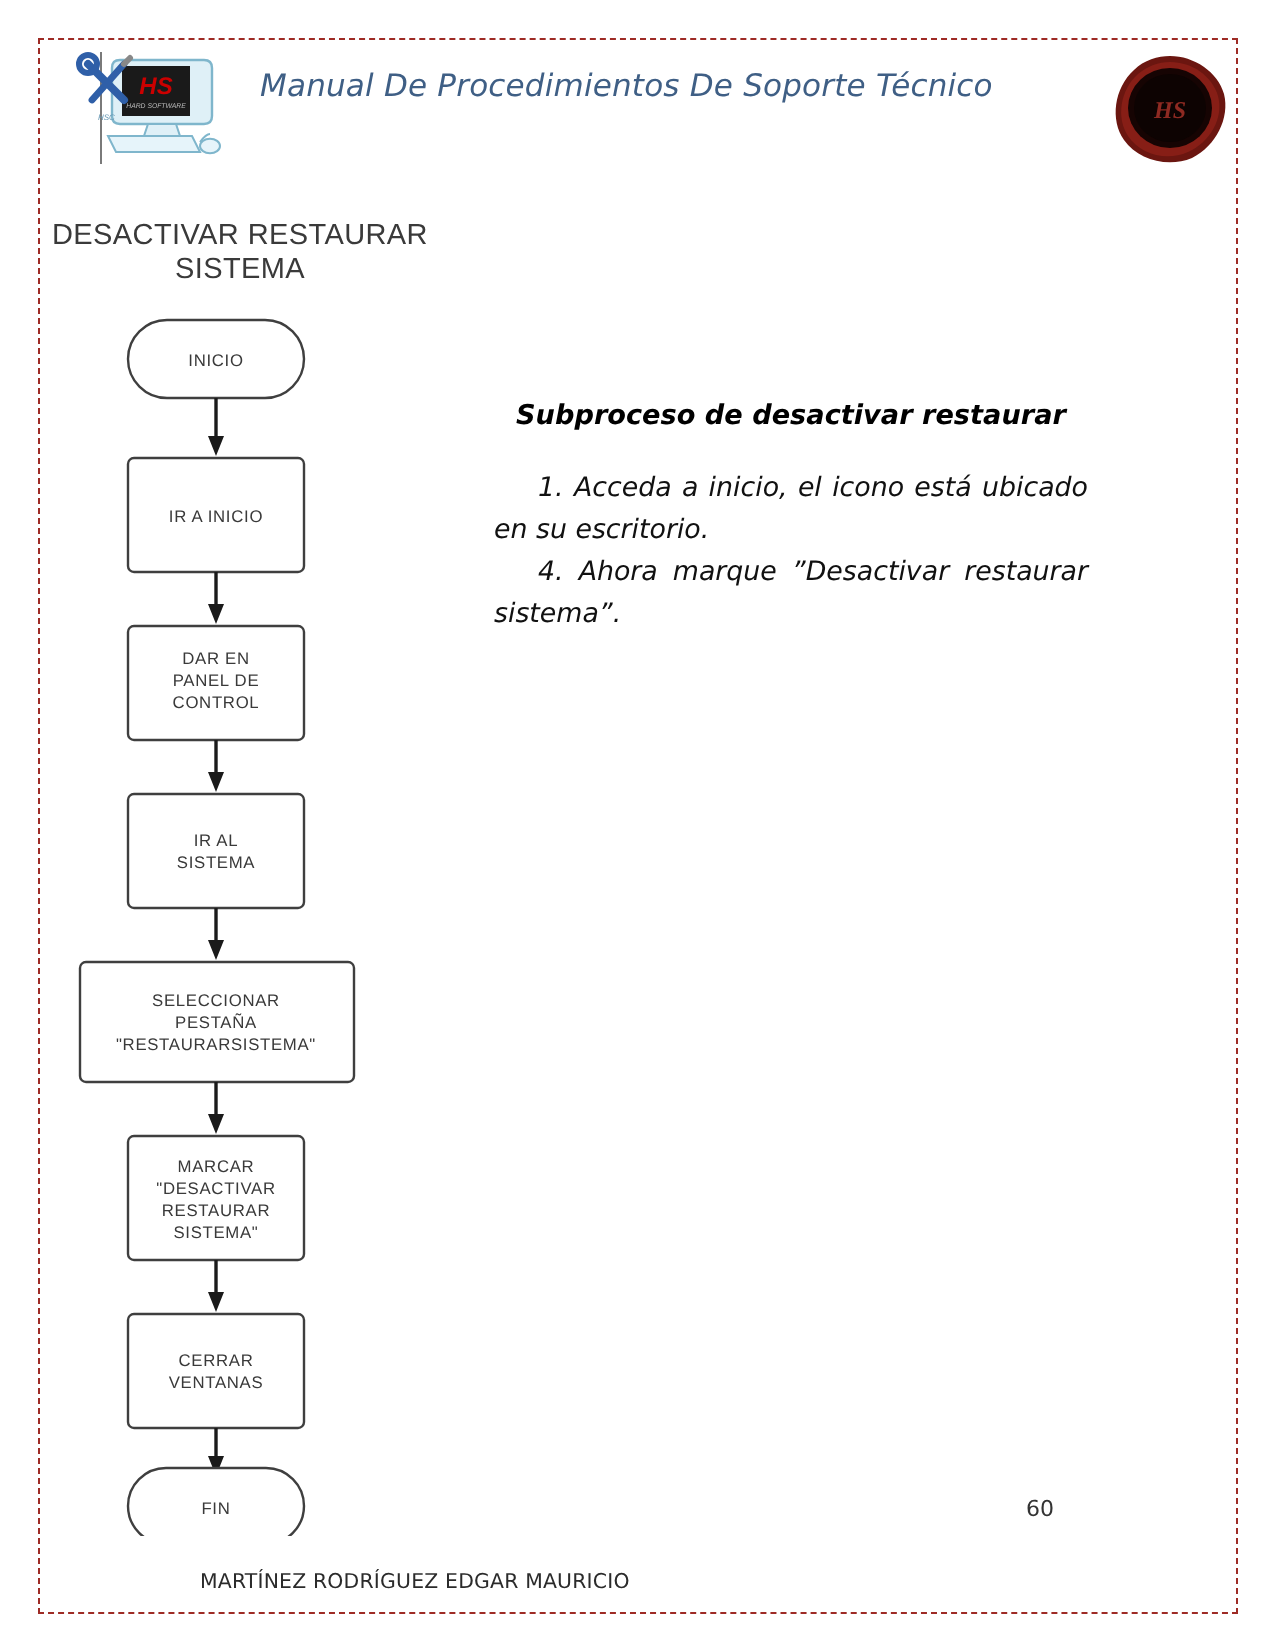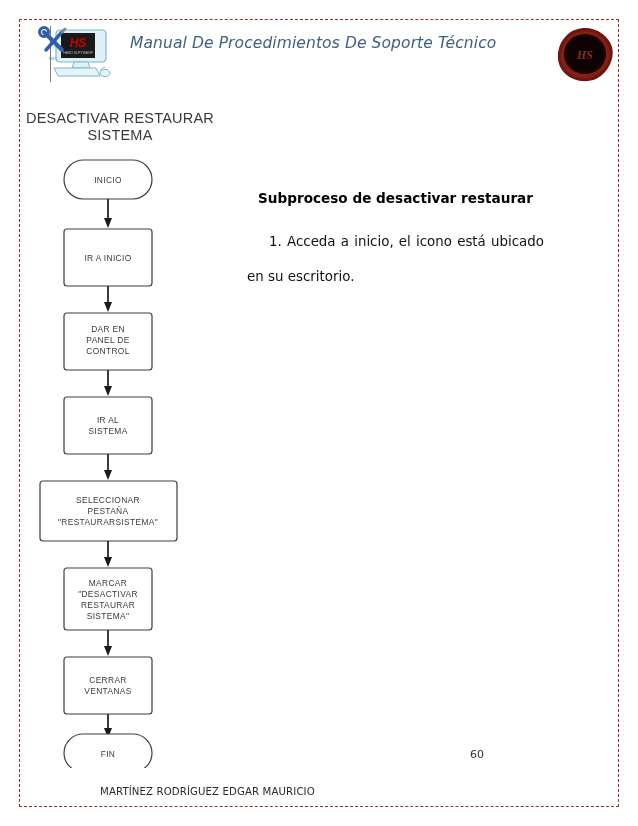--- a/index.html
+++ b/index.html
@@ -92,48 +92,50 @@
   }
   .flow-arrow {
     stroke: #1a1a1a;
     stroke-width: 1.7;
     fill: none;
   }
 
   
   #content-col {
     position: absolute;
-    left: 247px; top: 186px;
+    left: 247px; top: 196px;
     width: 297px;
+    font-style: italic;
   }
   #content-heading {
     font-family: "DejaVu Sans", sans-serif;
     font-weight: bold;
     font-size: 13.6px;
     line-height: 24px;
     color: #000000;
     text-align: center;
     margin: 0 0 14px 0;
   }
   .step-para {
     font-family: "DejaVu Sans", sans-serif;
     font-size: 13.4px;
-    line-height: 35px;
+    line-height: 21px;
     color: #111111;
     text-align: justify;
     text-justify: inter-word;
     margin: 0;
     text-indent: 22px;
   }
 
   
   #page-number {
     position: absolute;
     left: 470px; top: 748px;
     width: 100px;
+    text-align: center;
     font-family: "DejaVu Sans", sans-serif;
     font-size: 11px;
     color: #333333;
   }
   #footer-author {
     position: absolute;
     left: 100px; top: 786px;
     font-family: "DejaVu Sans", sans-serif;
     font-size: 10.2px;
     color: #2b2b2b;
@@ -270,16 +272,17 @@
     </g>
   </svg>
 </div>
 
 <div id="content-col">
   <div id="content-heading">
     <span>Subproceso de desactivar restaurar</span><br>
   </div>
 
   <p class="step-para">1. Acceda a inicio, el icono está ubicado en su escritorio.</p>
+  <p class="step-para">4. Ahora marque ”Desactivar restaurar sistema”.</p>
 </div>
 
 <div id="page-number">60</div>
 <div id="footer-author">MARTÍNEZ RODRÍGUEZ EDGAR MAURICIO</div>
 
 </body></html>

